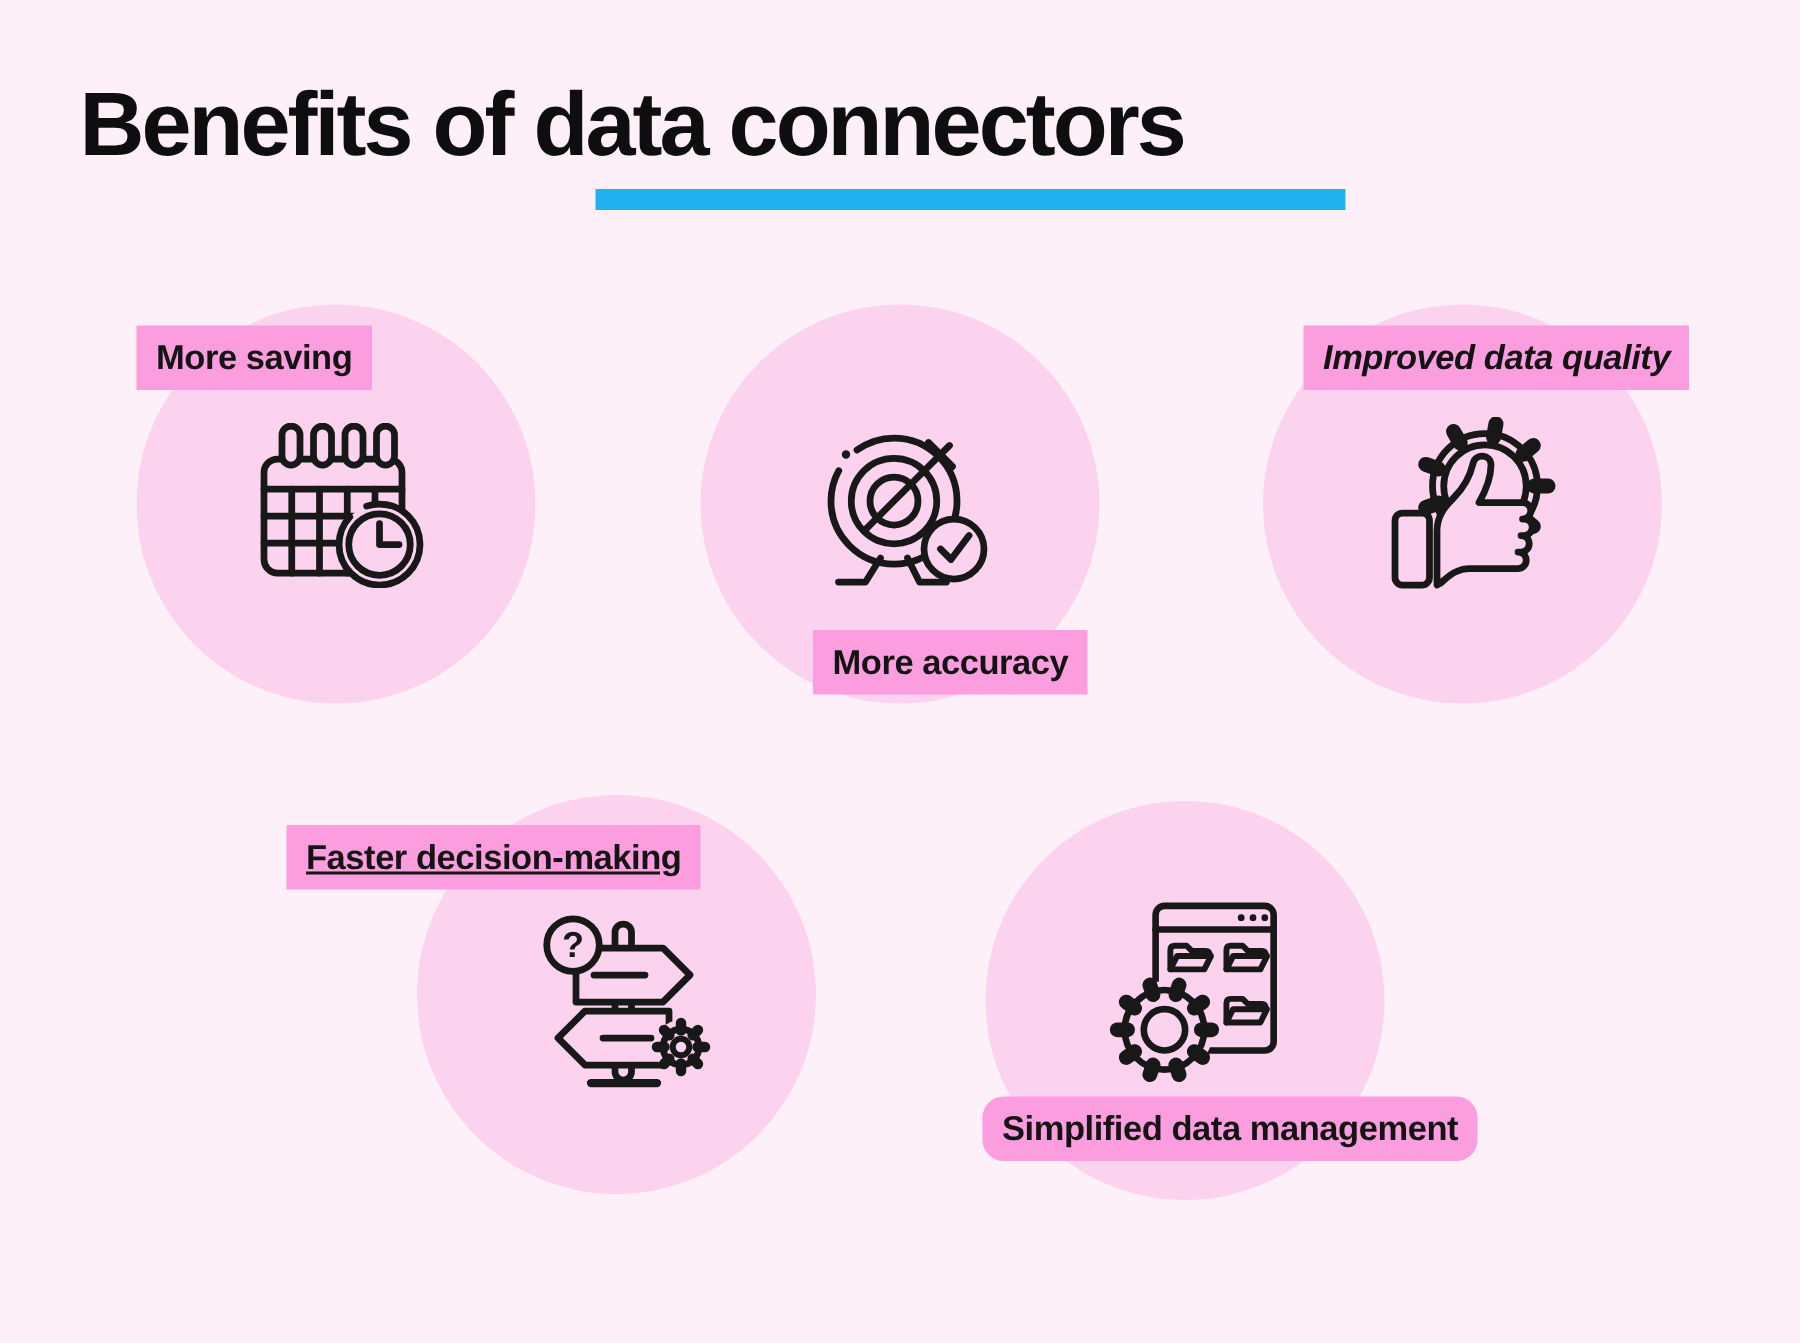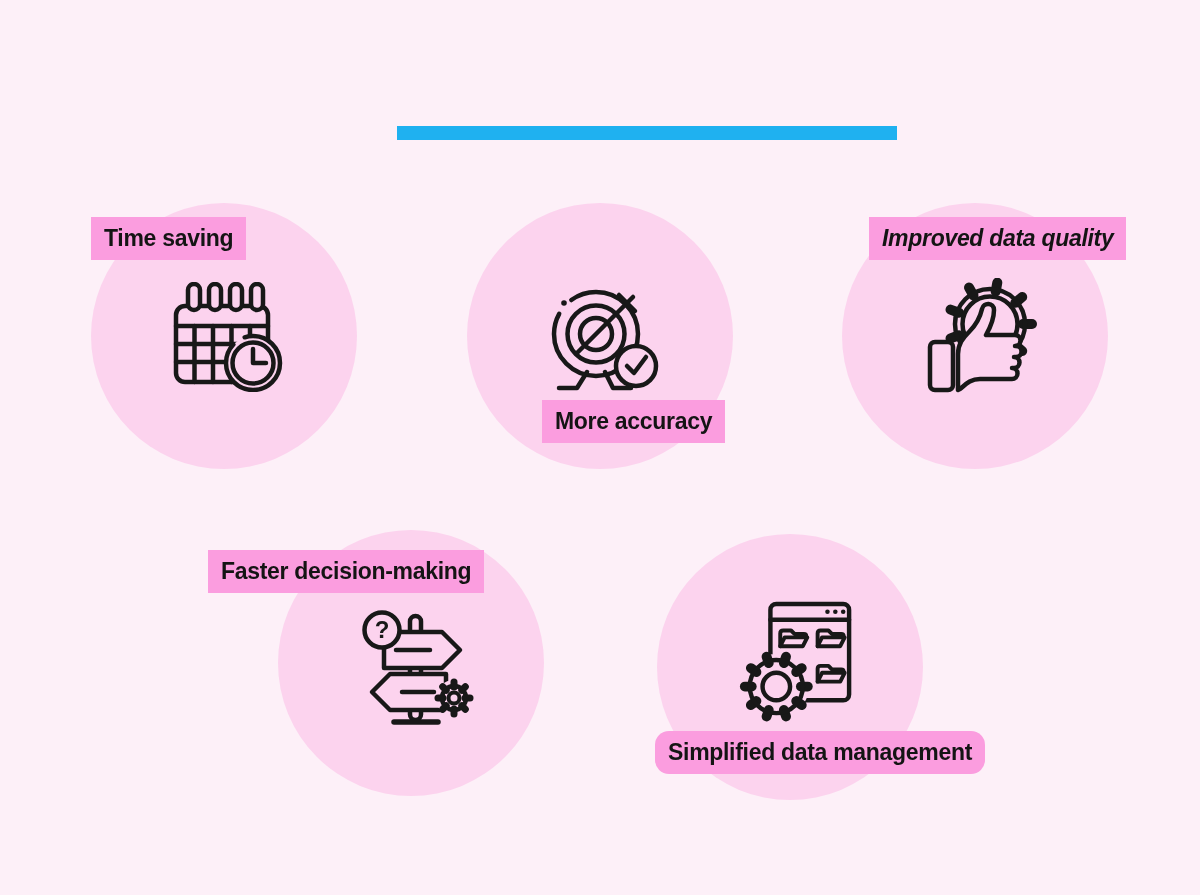--- a/index.html
+++ b/index.html
@@ -33,61 +33,62 @@
     z-index:3;
   }
   .icon{position:absolute;z-index:2;}
 
   
   .b1 .circle{left:91px;top:203px;}
   .b1 .label{left:91px;top:217px;}
   .b1 .icon{left:167px;top:282px;}
 
   .b2 .circle{left:467px;top:203px;}
-  .b2 .label{left:542px;top:400px;}
+  .b2 .label{left:542px;top:420px;}
   .b2 .icon{left:544px;top:276px;}
 
   .b3 .circle{left:842px;top:203px;}
   .b3 .label{left:869px;top:217px;font-style:italic;}
   .b3 .icon{left:920px;top:278px;}
 
   
   .b4 .circle{left:278px;top:530px;}
-  .b4 .label{left:208px;top:550px;}
+  .b4 .label{left:191px;top:550px;text-decoration:underline;}
   .b4 .icon{left:358px;top:606px;}
 
   .b5 .circle{left:657px;top:534px;}
   .b5 .label{left:655px;top:731px;border-radius:14px;}
   .b5 .icon{left:735px;top:598px;}
 
   svg{display:block;}
 </style>
 </head>
 <body>
 
 <div class="canvas">
 
+  <h1 class="page-title">Benefits of data connectors</h1>
   <div class="title-underline"></div>
 
   <div class="benefit b1">
     <div class="circle"></div>
     <svg class="icon" width="122" height="110" viewBox="0 0 122 110" fill="none" stroke="#181818" stroke-width="4.5" stroke-linecap="round" stroke-linejoin="round">
       <rect x="9" y="24" width="92" height="76" rx="9"></rect>
       <path d="M9,44 H101 M9,62 H101 M9,80 H101"></path>
       <path d="M27.5,44 V100 M46,44 V100 M64.5,44 V100 M83,44 V100"></path>
       <rect x="21" y="2" width="12" height="26" rx="6" fill="#fcd3ee"></rect>
       <rect x="42" y="2" width="12" height="26" rx="6" fill="#fcd3ee"></rect>
       <rect x="63" y="2" width="12" height="26" rx="6" fill="#fcd3ee"></rect>
       <rect x="84" y="2" width="12" height="26" rx="6" fill="#fcd3ee"></rect>
       <circle cx="86" cy="81" r="27" fill="#fcd3ee" stroke="none"></circle>
       <circle cx="86" cy="81" r="27" pathLength="100" stroke-dasharray="62 8 30"></circle>
       <circle cx="86" cy="81" r="20.5"></circle>
       <path d="M86,67 V81 H99"></path>
     </svg>
-    <div class="label">Time saving</div>
+    <div class="label">More saving</div>
   </div>
 
   <div class="benefit b2">
     <div class="circle"></div>
     <svg class="icon" width="120" height="116" viewBox="0 0 120 116" fill="none" stroke="#181818" stroke-width="4.5" stroke-linecap="round" stroke-linejoin="round">
       <polyline points="43,96 33,112 15,112"></polyline>
       <polyline points="61,96 69,112 87,112"></polyline>
       <circle cx="52" cy="58" r="42" pathLength="100" stroke-dasharray="58 7 35"></circle>
       <circle cx="20" cy="27" r="2.8" fill="#181818" stroke="none"></circle>
       <circle cx="52" cy="58" r="28.5"></circle>

